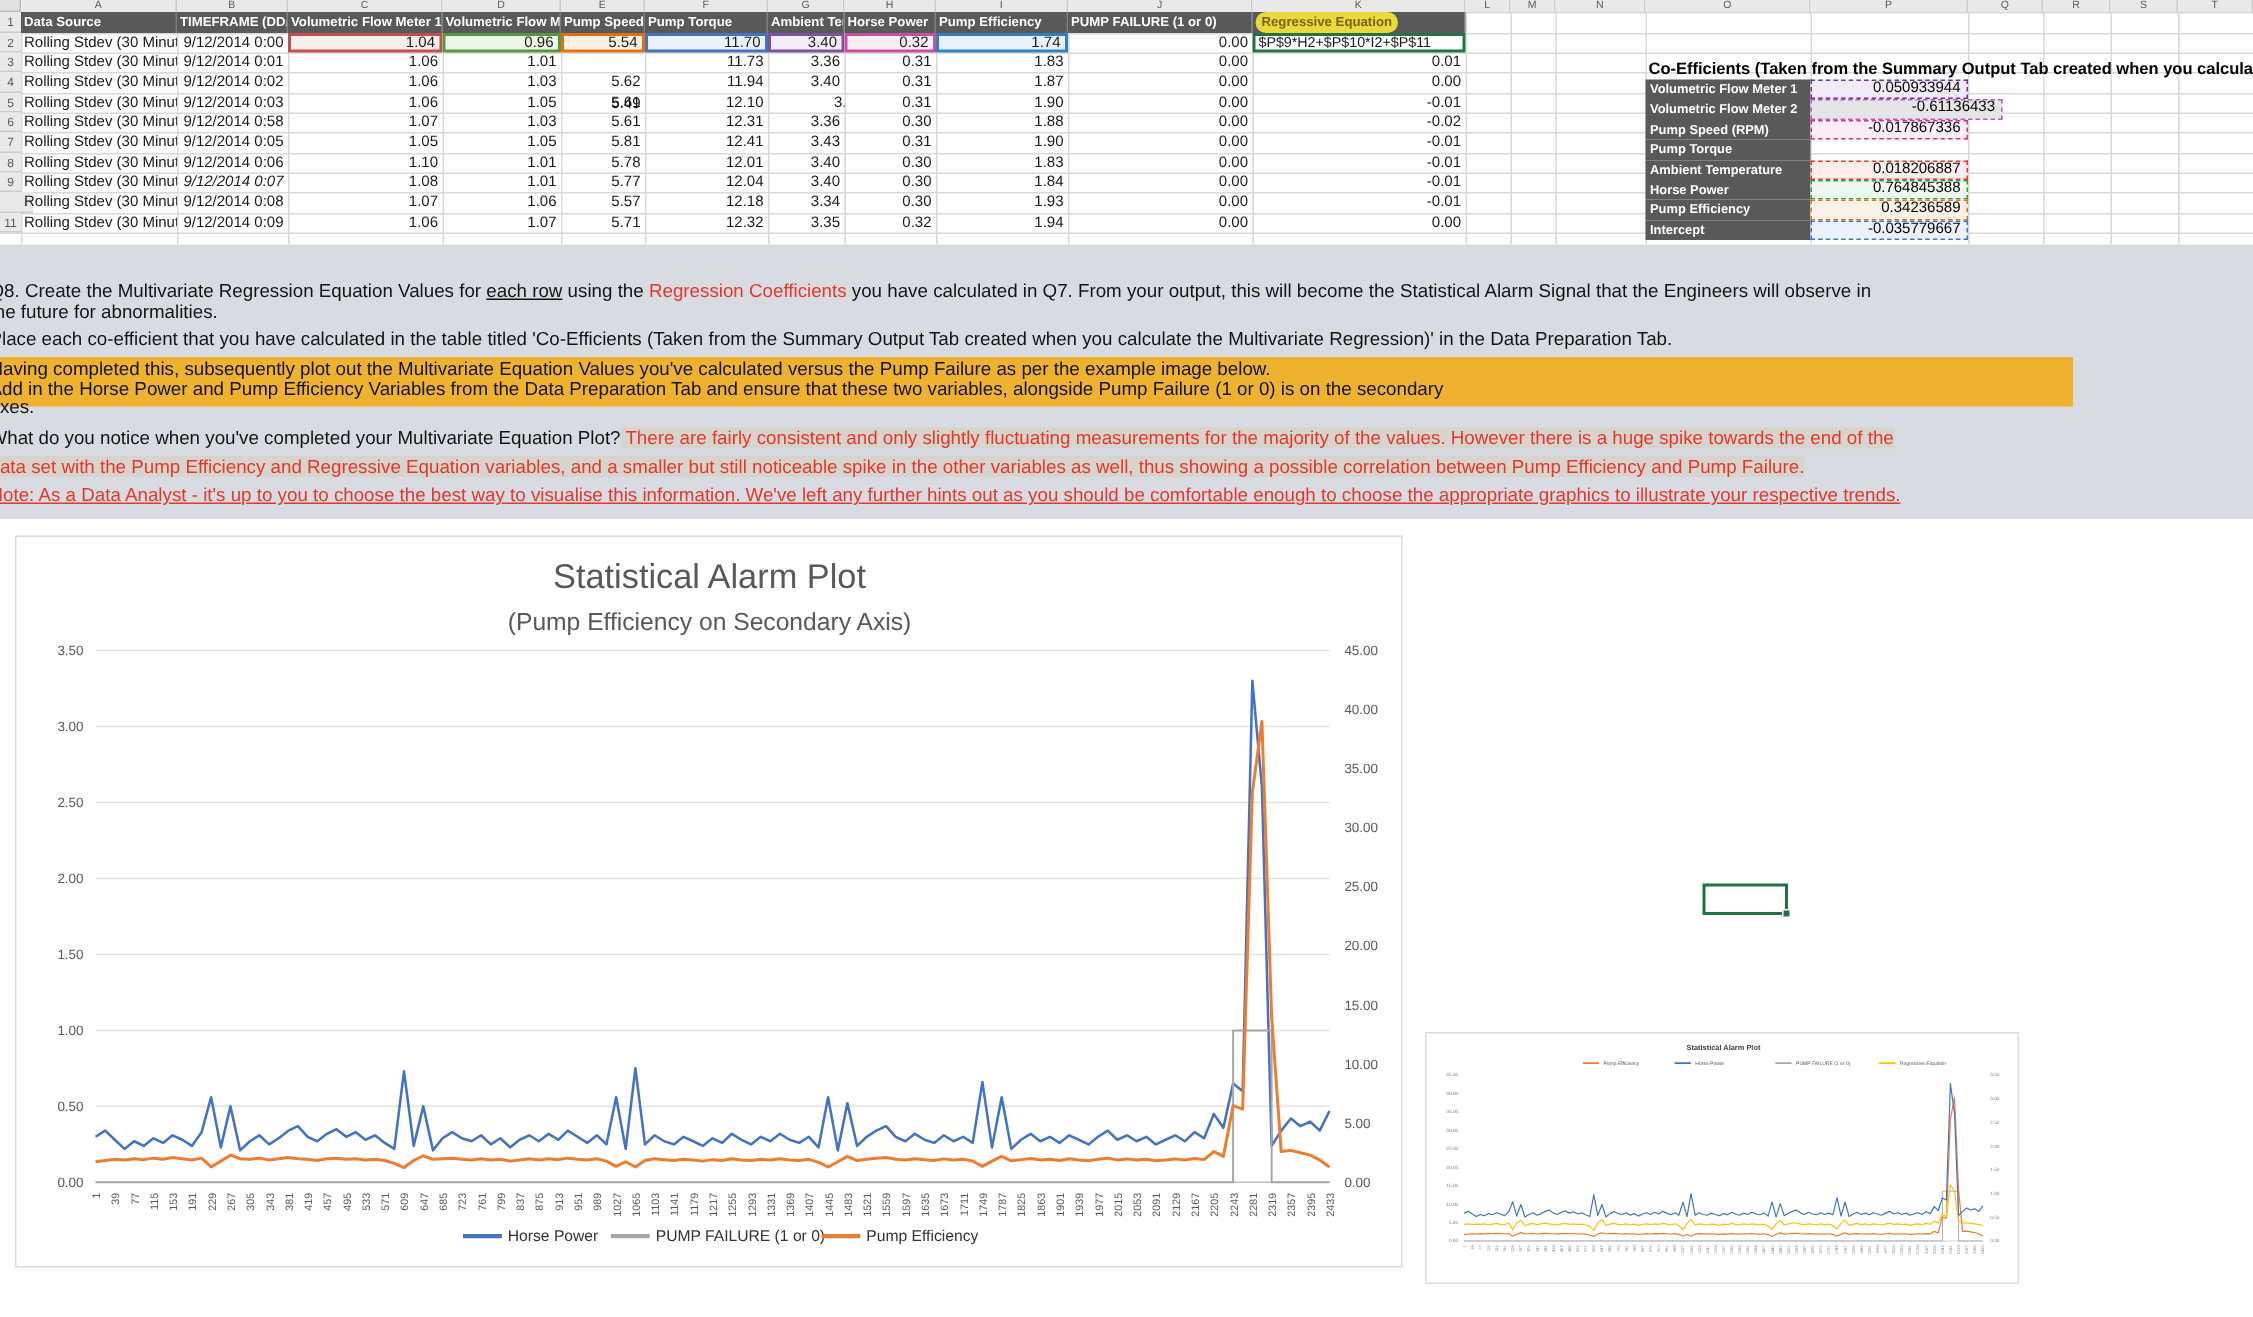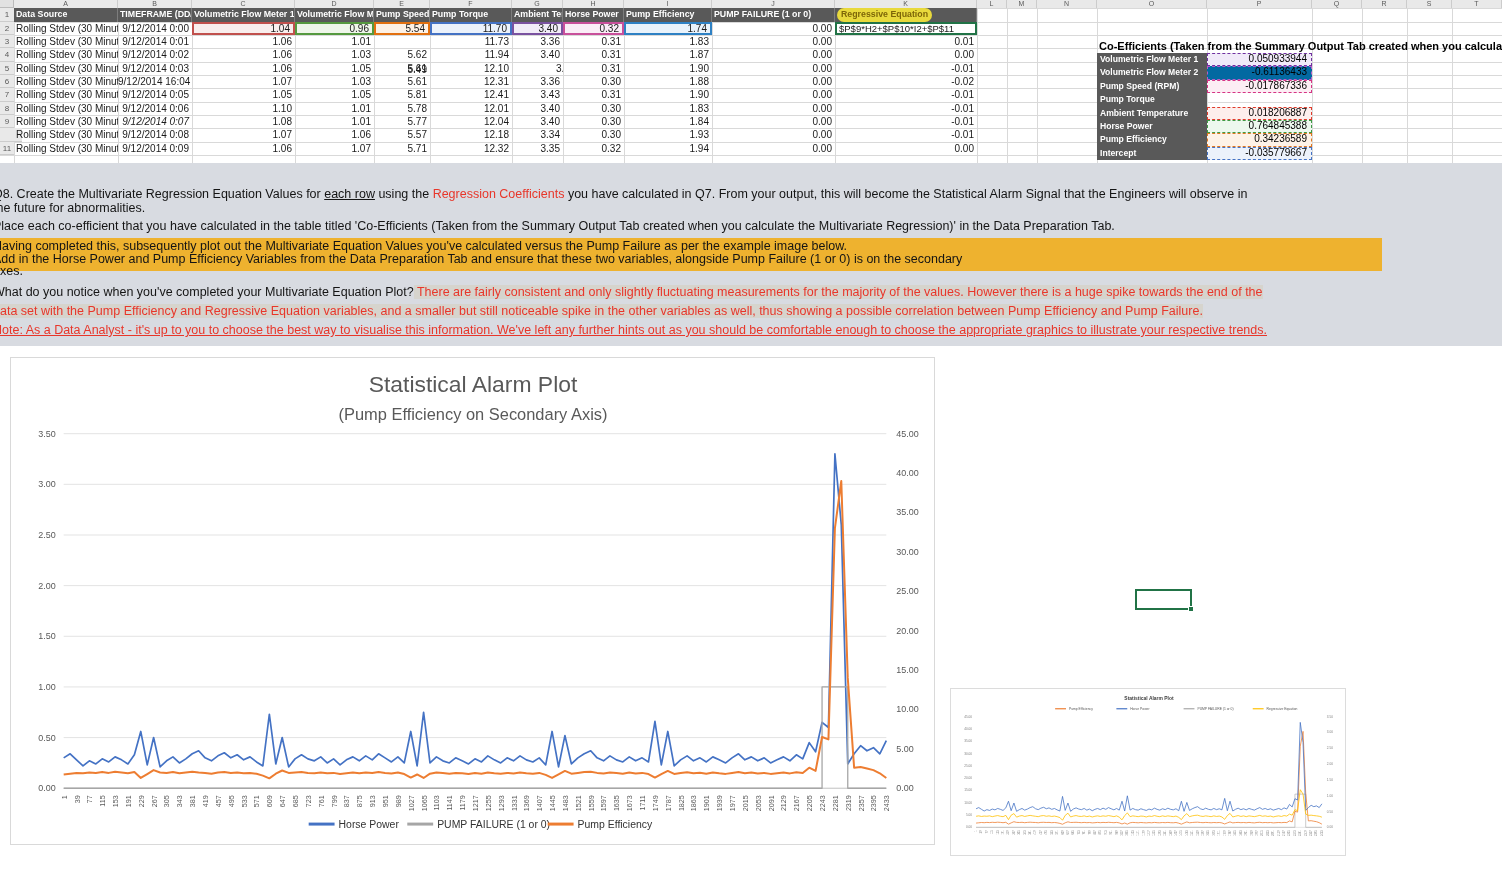--- a/index.html
+++ b/index.html
@@ -170,21 +170,21 @@
       <div class="cell num" style="left: 192px; top: 61.55px; width: 103px; height: 13.35px; line-height: 13.35px;">1.06</div>
       <div class="cell num" style="left: 295px; top: 61.55px; width: 79px; height: 13.35px; line-height: 13.35px;">1.05</div>
       <div class="cell num" style="left: 374px; top: 61.55px; width: 56px; height: 13.35px; line-height: 13.35px;">5.61</div>
       <div class="cell num" style="left: 430px; top: 61.55px; width: 82px; height: 13.35px; line-height: 13.35px;">12.10</div>
       <div class="cell num" style="left: 512px; top: 61.55px; width: 51px; height: 13.35px; line-height: 13.35px; padding-left: 44px;">3.30</div>
       <div class="cell num" style="left: 563px; top: 61.55px; width: 61px; height: 13.35px; line-height: 13.35px;">0.31</div>
       <div class="cell num" style="left: 624px; top: 61.55px; width: 88px; height: 13.35px; line-height: 13.35px;">1.90</div>
       <div class="cell num" style="left: 712px; top: 61.55px; width: 123px; height: 13.35px; line-height: 13.35px;">0.00</div>
       <div class="cell num" style="left: 835px; top: 61.55px; width: 142px; height: 13.35px; line-height: 13.35px;">-0.01</div>
       <div class="cell txt" style="left: 14px; top: 74.9px; width: 104px; height: 13.35px; line-height: 13.35px;">Rolling Stdev (30 Minute)</div>
-      <div class="cell num" style="left: 118px; top: 74.9px; width: 74px; height: 13.35px; line-height: 13.35px;">9/12/2014 16:04</div>
+      <div class="cell num" style="left: 118px; top: 74.9px; width: 74px; height: 13.35px; line-height: 13.35px;">9/12/2014 0:58</div>
       <div class="cell num" style="left: 192px; top: 74.9px; width: 103px; height: 13.35px; line-height: 13.35px;">1.07</div>
       <div class="cell num" style="left: 295px; top: 74.9px; width: 79px; height: 13.35px; line-height: 13.35px;">1.03</div>
       <div class="cell num" style="left: 374px; top: 74.9px; width: 56px; height: 13.35px; line-height: 13.35px;">5.61</div>
       <div class="cell num" style="left: 430px; top: 74.9px; width: 82px; height: 13.35px; line-height: 13.35px;">12.31</div>
       <div class="cell num" style="left: 512px; top: 74.9px; width: 51px; height: 13.35px; line-height: 13.35px;">3.36</div>
       <div class="cell num" style="left: 563px; top: 74.9px; width: 61px; height: 13.35px; line-height: 13.35px;">0.30</div>
       <div class="cell num" style="left: 624px; top: 74.9px; width: 88px; height: 13.35px; line-height: 13.35px;">1.88</div>
       <div class="cell num" style="left: 712px; top: 74.9px; width: 123px; height: 13.35px; line-height: 13.35px;">0.00</div>
       <div class="cell num" style="left: 835px; top: 74.9px; width: 142px; height: 13.35px; line-height: 13.35px;">-0.02</div>
       <div class="cell txt" style="left: 14px; top: 88.25px; width: 104px; height: 13.35px; line-height: 13.35px;">Rolling Stdev (30 Minute)</div>
@@ -239,21 +239,21 @@
       <div class="cell num" style="left: 430px; top: 141.65px; width: 82px; height: 13.35px; line-height: 13.35px;">12.32</div>
       <div class="cell num" style="left: 512px; top: 141.65px; width: 51px; height: 13.35px; line-height: 13.35px;">3.35</div>
       <div class="cell num" style="left: 563px; top: 141.65px; width: 61px; height: 13.35px; line-height: 13.35px;">0.32</div>
       <div class="cell num" style="left: 624px; top: 141.65px; width: 88px; height: 13.35px; line-height: 13.35px;">1.94</div>
       <div class="cell num" style="left: 712px; top: 141.65px; width: 123px; height: 13.35px; line-height: 13.35px;">0.00</div>
       <div class="cell num" style="left: 835px; top: 141.65px; width: 142px; height: 13.35px; line-height: 13.35px;">0.00</div>
       <div class="ctitle" style="left: 1099px; top: 40px;">Co-Efficients (Taken from the Summary Output Tab created when you calculate the</div>
       <div class="clabel" style="left: 1097px; top: 53px; width: 110px; height: 13.4px; line-height: 13.4px;">Volumetric Flow Meter 1</div>
       <div class="cval" style="left: 1207px; top: 53px; width: 105px; height: 13.4px; line-height: 10px; background: rgb(241, 234, 249); border: 1.5px dashed rgb(112, 48, 160);">0.050933944</div>
       <div class="clabel" style="left: 1097px; top: 66.4px; width: 110px; height: 13.4px; line-height: 13.4px;">Volumetric Flow Meter 2</div>
-      <div class="cval" style="left: 1207px; top: 66.4px; width: 105px; height: 13.4px; line-height: 10px; background: #0369a1; border: 1.5px dashed rgb(182, 92, 200);">-0.61136433</div>
+      <div class="cval" style="left: 1207px; top: 66.4px; width: 128px; height: 13.4px; line-height: 10px; background: #e5e5e5; border: 1.5px dashed rgb(182, 92, 200);">-0.61136433</div>
       <div class="clabel" style="left: 1097px; top: 79.8px; width: 110px; height: 13.4px; line-height: 13.4px;">Pump Speed (RPM)</div>
       <div class="cval" style="left: 1207px; top: 79.8px; width: 105px; height: 13.4px; line-height: 10px; background: rgb(252, 238, 244); border: 1.5px dashed rgb(214, 51, 132);">-0.017867336</div>
       <div class="clabel" style="left: 1097px; top: 93.2px; width: 110px; height: 13.4px; line-height: 13.4px;">Pump Torque</div>
       <div class="cval" style="left: 1207px; top: 109px; width: 105px; height: 13.4px; line-height: 10px; background: #7dd3fc; border: 1.5px dashed rgb(70, 162, 200);">-0.018901995</div>
       <div class="clabel" style="left: 1097px; top: 106.6px; width: 110px; height: 13.4px; line-height: 13.4px;">Ambient Temperature</div>
       <div class="cval" style="left: 1207px; top: 106.6px; width: 105px; height: 13.4px; line-height: 10px; background: rgb(253, 238, 236); border: 1.5px dashed rgb(223, 59, 43);">0.018206887</div>
       <div class="clabel" style="left: 1097px; top: 120px; width: 110px; height: 13.4px; line-height: 13.4px;">Horse Power</div>
       <div class="cval" style="left: 1207px; top: 120px; width: 105px; height: 13.4px; line-height: 10px; background: rgb(237, 248, 238); border: 1.5px dashed rgb(63, 154, 69);">0.764845388</div>
       <div class="clabel" style="left: 1097px; top: 133.4px; width: 110px; height: 13.4px; line-height: 13.4px;">Pump Efficiency</div>
       <div class="cval" style="left: 1207px; top: 133.4px; width: 105px; height: 13.4px; line-height: 10px; background: rgb(253, 242, 231); border: 1.5px dashed rgb(224, 118, 31);">0.34236589</div>

